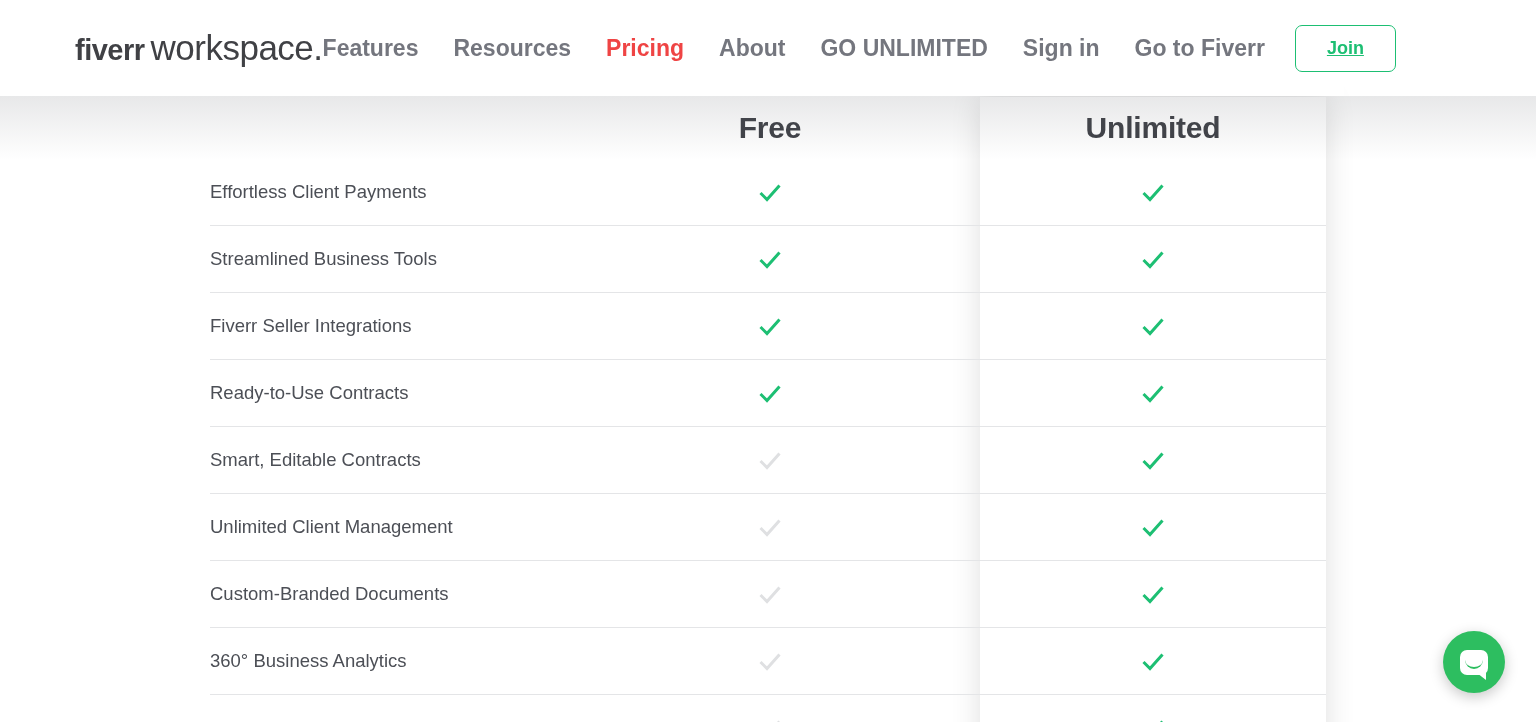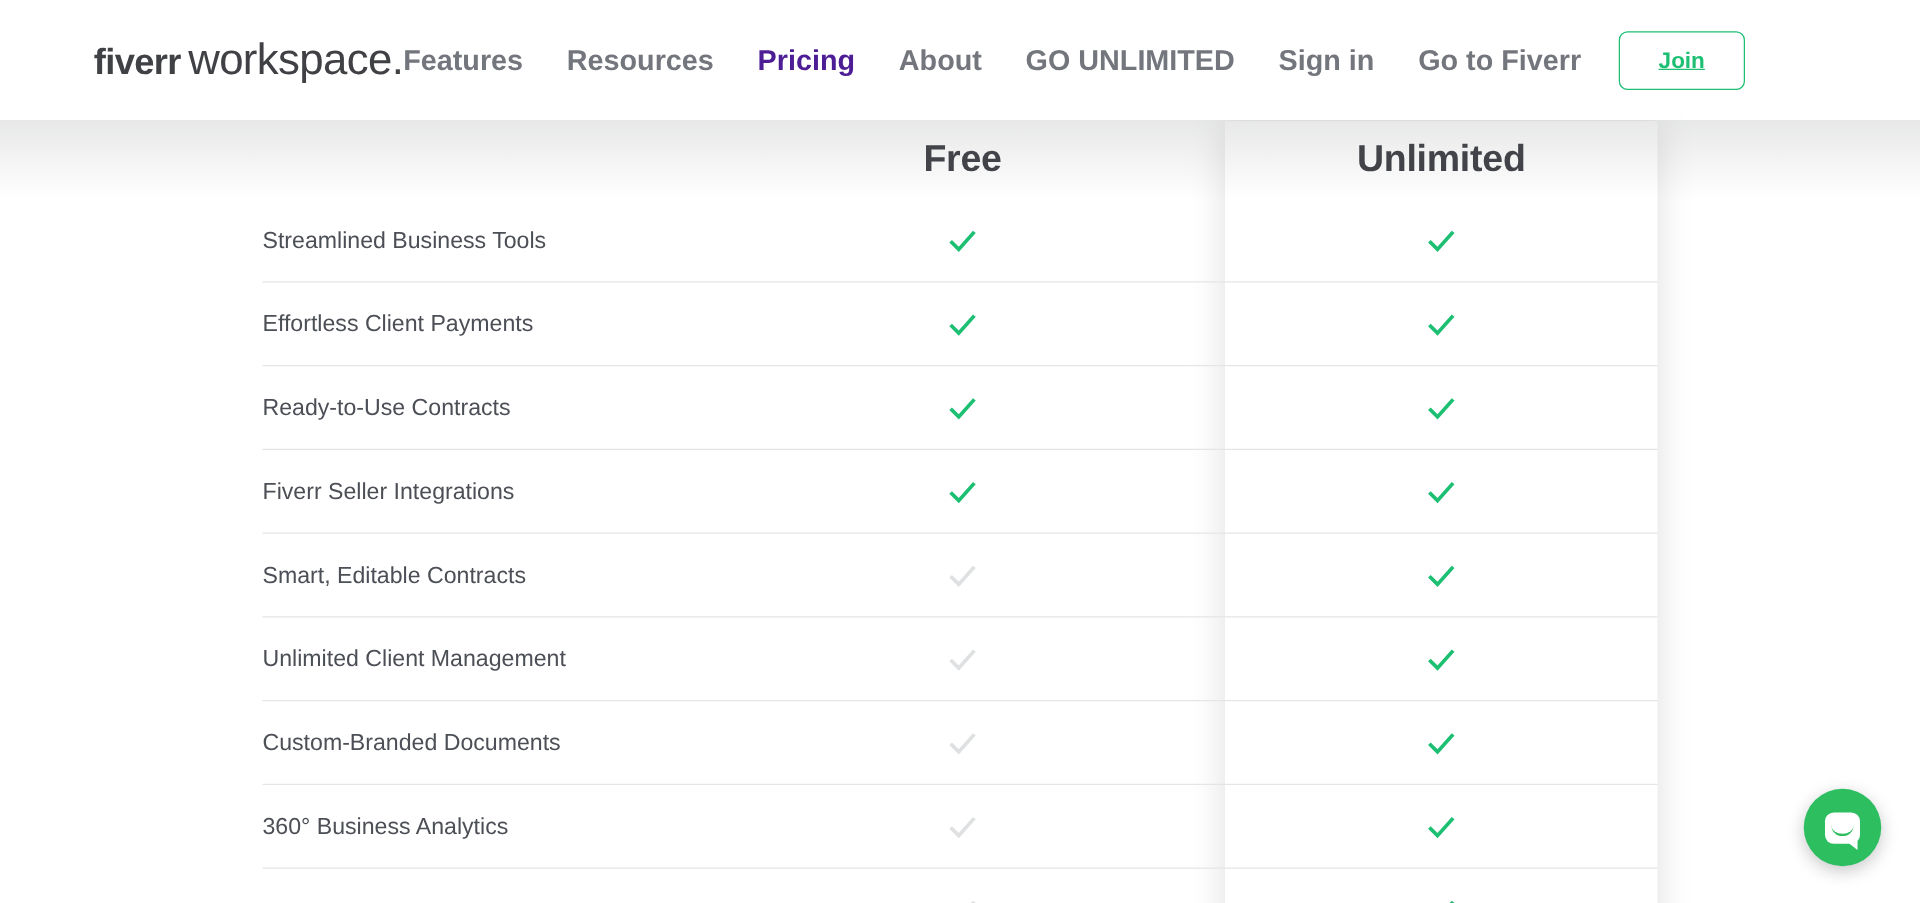--- a/index.html
+++ b/index.html
@@ -26,21 +26,21 @@
     font-size: 35px; font-weight: 400; color: #404145; letter-spacing: -0.5px; margin-left: 6px;
   }
   .nav-links {
     margin-left: auto;
     display: flex; align-items: center; gap: 35px;
   }
   .nav-link {
     font-size: 23px; font-weight: 700; color: #74767e;
     cursor: pointer; white-space: nowrap;
   }
-  .nav-link.active { color: #4c1d95; text-align: center; }
+  .nav-link.active { color: #ef4444; text-align: center; }
   .join-btn {
     margin-left: 30px;
     background: #ffffff;
     border: 1px solid #1dbf73;
     color: #1dbf73;
     font-family: inherit;
     font-size: 18px; font-weight: 700;
     padding: 12px 31px;
     border-radius: 7px;
     cursor: pointer;
@@ -137,60 +137,60 @@
     <div class="col-free">
       <span class="plan-title">Free</span>
     </div>
     <div class="col-unl">
       <span class="plan-title">Unlimited</span>
     </div>
   </div>
 
   <div>
       <div class="frow">
+        <div class="col-label feature-label">Effortless Client Payments</div>
+        <div class="col-free">
+          <svg width="24" height="19" viewBox="0 0 24 19" class="check-icon">
+            <path d="M2.5 10 L9 16.5 L21.5 2.5" fill="none" stroke="#1dbf73" stroke-width="3"></path>
+          </svg>
+        </div>
+        <div class="col-unl">
+          <svg width="24" height="19" viewBox="0 0 24 19" class="check-icon">
+            <path d="M2.5 10 L9 16.5 L21.5 2.5" fill="none" stroke="#1dbf73" stroke-width="3"></path>
+          </svg>
+        </div>
+      </div>
+      <div class="frow">
         <div class="col-label feature-label">Streamlined Business Tools</div>
         <div class="col-free">
           <svg width="24" height="19" viewBox="0 0 24 19" class="check-icon">
             <path d="M2.5 10 L9 16.5 L21.5 2.5" fill="none" stroke="#1dbf73" stroke-width="3"></path>
           </svg>
         </div>
         <div class="col-unl">
           <svg width="24" height="19" viewBox="0 0 24 19" class="check-icon">
             <path d="M2.5 10 L9 16.5 L21.5 2.5" fill="none" stroke="#1dbf73" stroke-width="3"></path>
           </svg>
         </div>
       </div>
       <div class="frow">
-        <div class="col-label feature-label">Effortless Client Payments</div>
+        <div class="col-label feature-label">Fiverr Seller Integrations</div>
         <div class="col-free">
           <svg width="24" height="19" viewBox="0 0 24 19" class="check-icon">
             <path d="M2.5 10 L9 16.5 L21.5 2.5" fill="none" stroke="#1dbf73" stroke-width="3"></path>
           </svg>
         </div>
         <div class="col-unl">
           <svg width="24" height="19" viewBox="0 0 24 19" class="check-icon">
             <path d="M2.5 10 L9 16.5 L21.5 2.5" fill="none" stroke="#1dbf73" stroke-width="3"></path>
           </svg>
         </div>
       </div>
       <div class="frow">
         <div class="col-label feature-label">Ready-to-Use Contracts</div>
-        <div class="col-free">
-          <svg width="24" height="19" viewBox="0 0 24 19" class="check-icon">
-            <path d="M2.5 10 L9 16.5 L21.5 2.5" fill="none" stroke="#1dbf73" stroke-width="3"></path>
-          </svg>
-        </div>
-        <div class="col-unl">
-          <svg width="24" height="19" viewBox="0 0 24 19" class="check-icon">
-            <path d="M2.5 10 L9 16.5 L21.5 2.5" fill="none" stroke="#1dbf73" stroke-width="3"></path>
-          </svg>
-        </div>
-      </div>
-      <div class="frow">
-        <div class="col-label feature-label">Fiverr Seller Integrations</div>
         <div class="col-free">
           <svg width="24" height="19" viewBox="0 0 24 19" class="check-icon">
             <path d="M2.5 10 L9 16.5 L21.5 2.5" fill="none" stroke="#1dbf73" stroke-width="3"></path>
           </svg>
         </div>
         <div class="col-unl">
           <svg width="24" height="19" viewBox="0 0 24 19" class="check-icon">
             <path d="M2.5 10 L9 16.5 L21.5 2.5" fill="none" stroke="#1dbf73" stroke-width="3"></path>
           </svg>
         </div>

